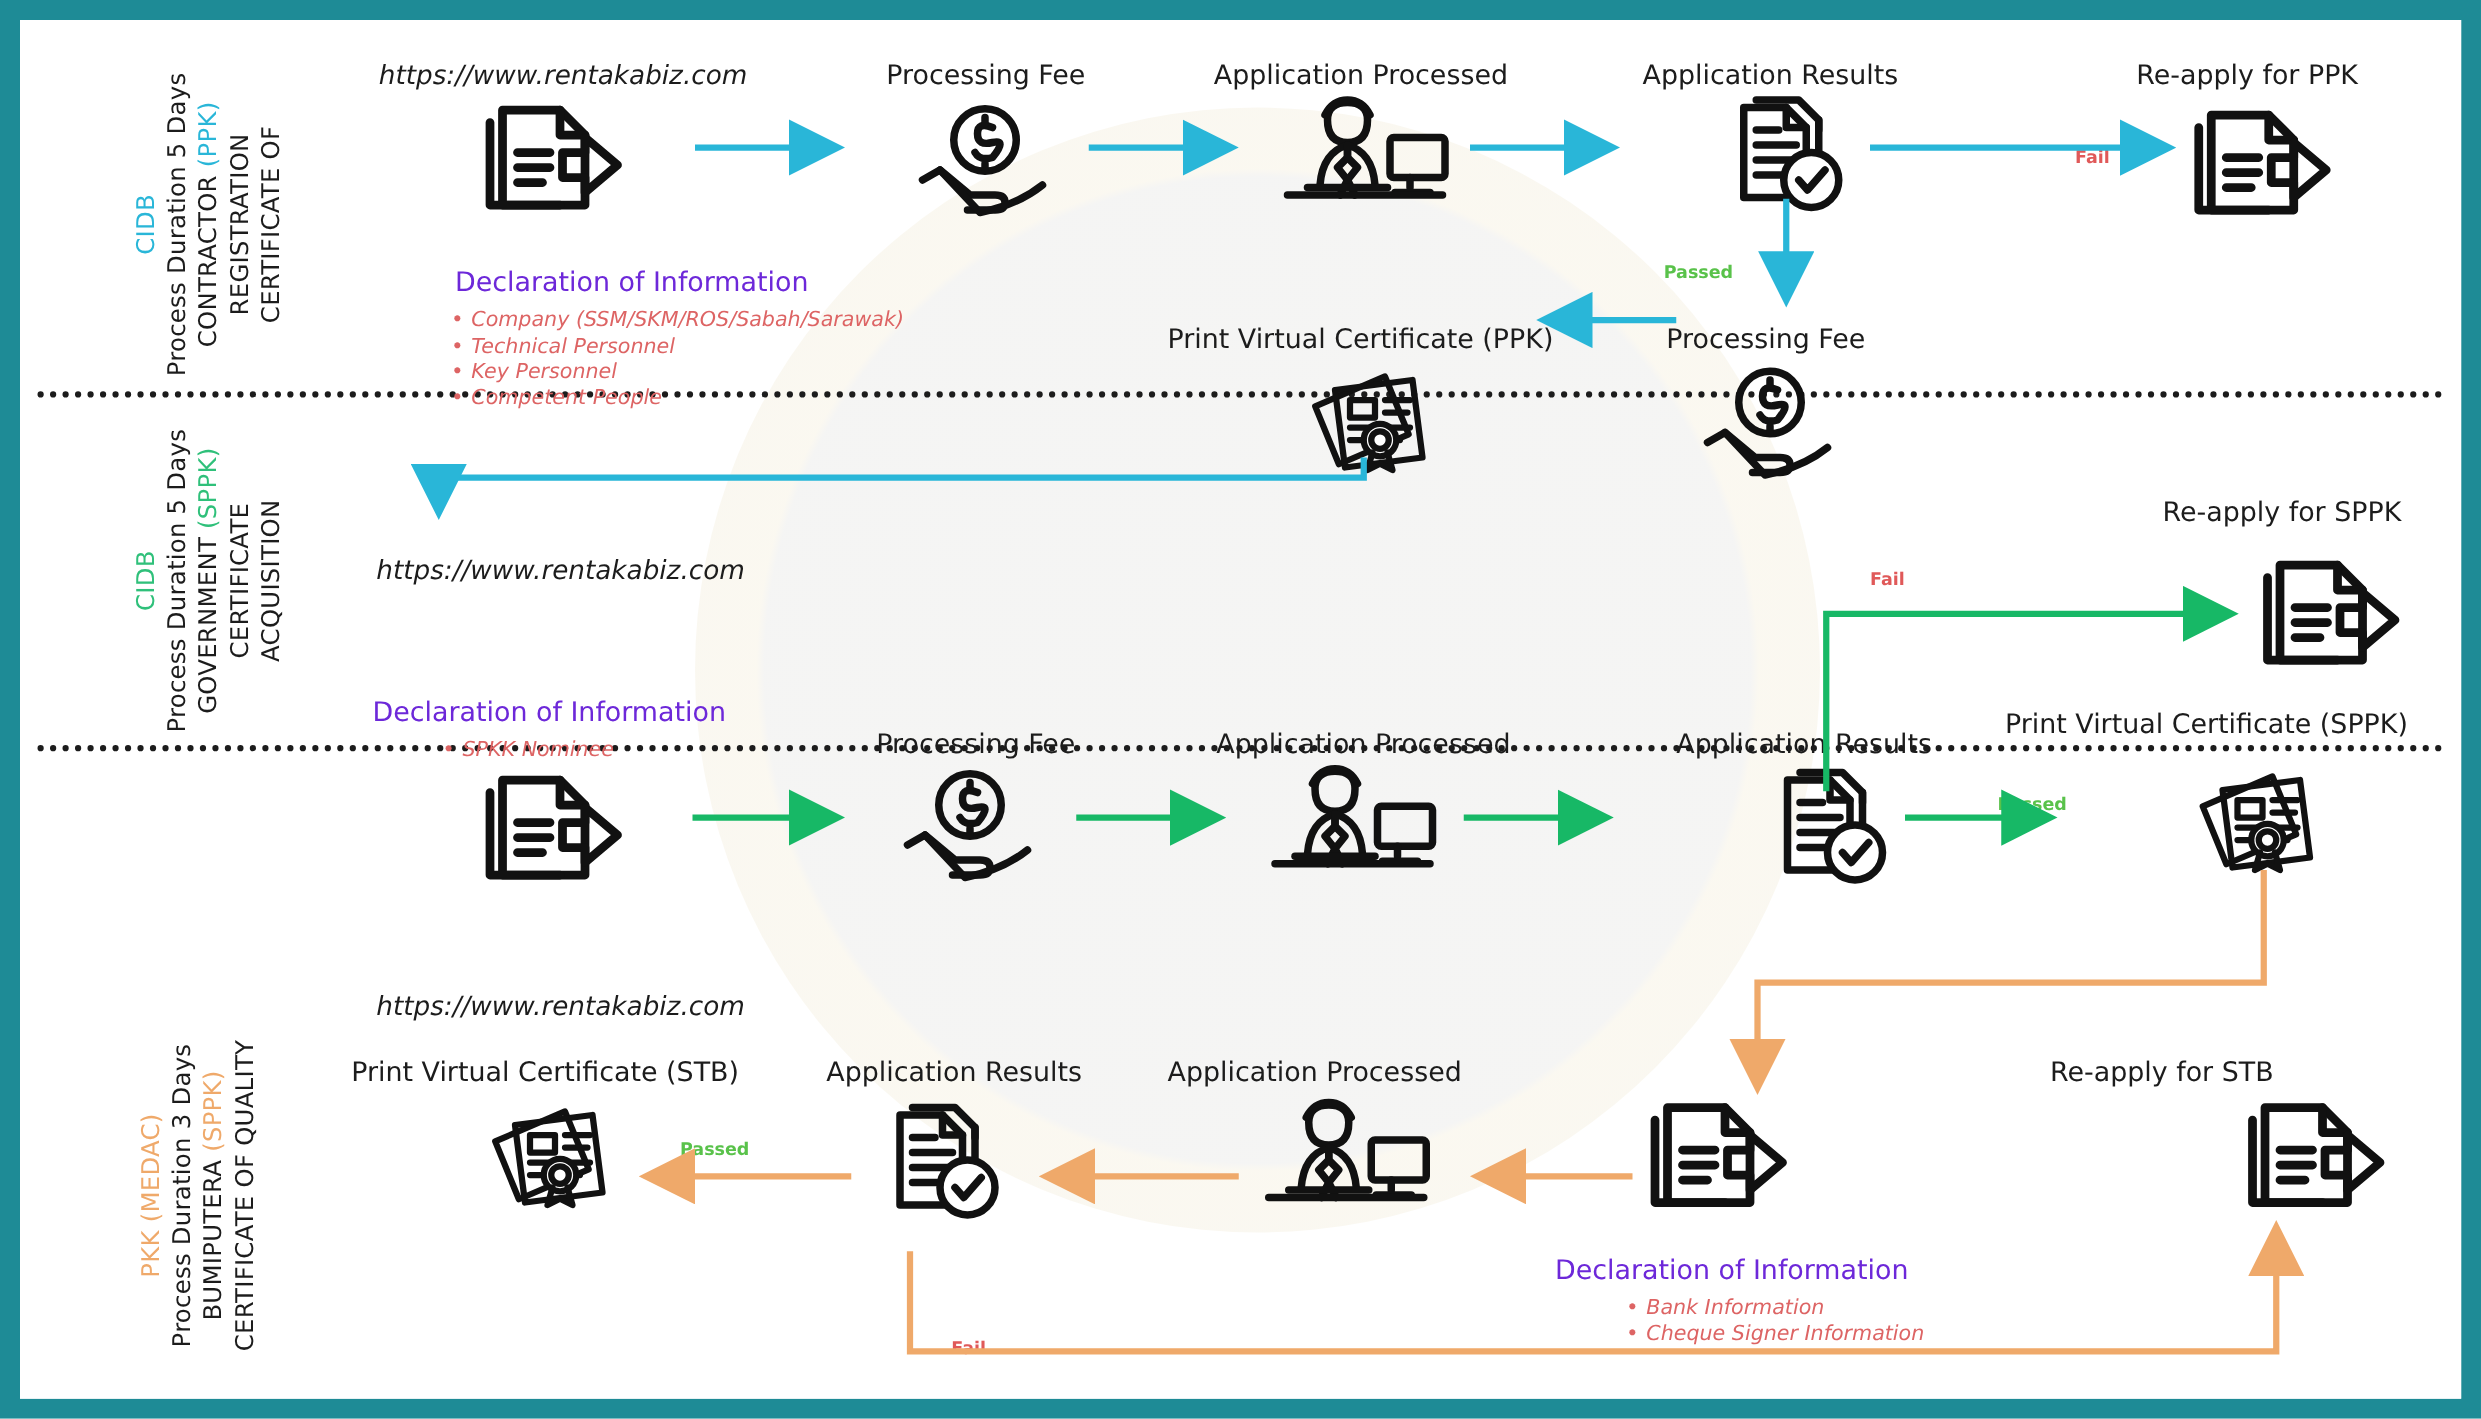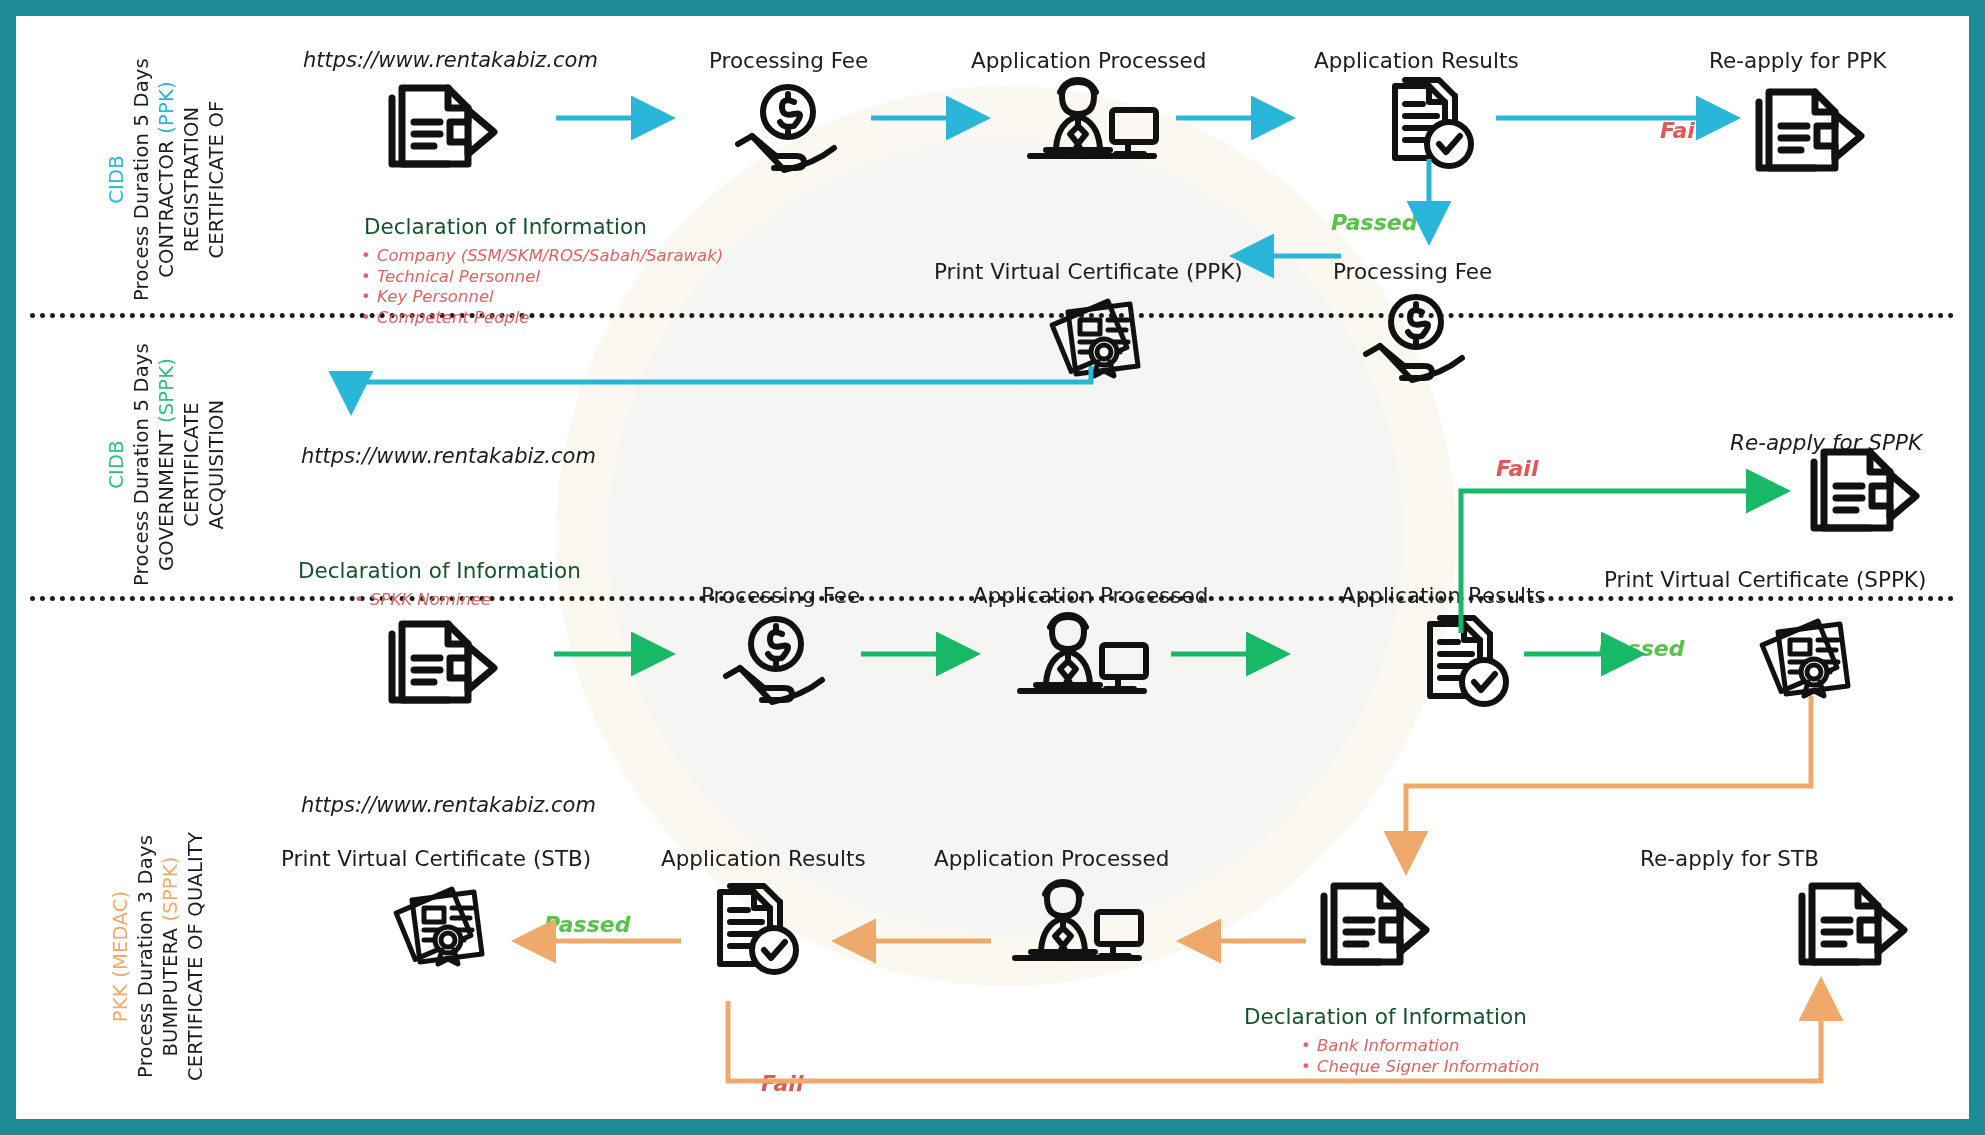--- a/index.html
+++ b/index.html
@@ -86,21 +86,21 @@
   .url {
     position: absolute;
     font-size: 21px;
     font-style: italic;
     color: #1c1c1c;
     white-space: nowrap;
   }
   .decl-title {
     position: absolute;
     font-size: 21.5px;
-    color: #14532d;
+    color: #6d28d9;
     white-space: nowrap;
   }
   .bullets {
     position: absolute;
     list-style: none;
   }
   .bullets li {
     font-size: 16.5px;
     font-weight: 400;
     font-style: italic;
@@ -110,23 +110,22 @@
     padding-left: 16px;
     position: relative;
   }
   .bullets li::before {
     content: "•";
     position: absolute;
     left: 0; top: 0;
   }
   .tag {
     position: absolute;
-    font-size: 22px;
+    font-size: 14px;
     font-weight: 700;
-    font-style: italic;
     white-space: nowrap;
   }
   .tag-fail   { color: #e05959; }
   .tag-passed { color: #59c24a; }
 
   
   .ic { position: absolute; }
   .ic svg { display: block; overflow: visible; }
 
   
@@ -341,21 +340,21 @@
           <circle cx="58" cy="58" r="13" fill="#fff"></circle>
           <path d="M52 68 l-4 14 l10 -5 l10 5 l-4 -14"></path>
           <circle cx="58" cy="58" r="7"></circle>
         </g>
       </svg>
     </div>
 
     <span class="tag tag-passed" style="left:1582px; top:620px;">Passed</span>
     <span class="tag tag-fail" style="left:1480px; top:440px;">Fail</span>
 
-    <span class="lbl" style="left:1714px; top:414px;font-style:italic;">Re-apply for SPPK</span>
+    <span class="lbl" style="left:1714px; top:382px;">Re-apply for SPPK</span>
     <div class="ic" style="left:1790px; top:428px;">
       <svg width="128" height="94" viewBox="0 0 128 94">
         <g fill="none" stroke="#111" stroke-width="7" stroke-linejoin="round" stroke-linecap="round">
           <path d="M18 8 h46 l20 20 v56 h-66 z"></path>
           <path d="M8 18 v66 h56"></path>
           <path d="M64 8 v20 h20"></path>
           <path d="M30 42 h26 M30 54 h26 M30 66 h20"></path>
           <path d="M66 42 h18 v-12 l26 22 -26 22 v-12 h-18 z"></path>
         </g>
       </svg>

